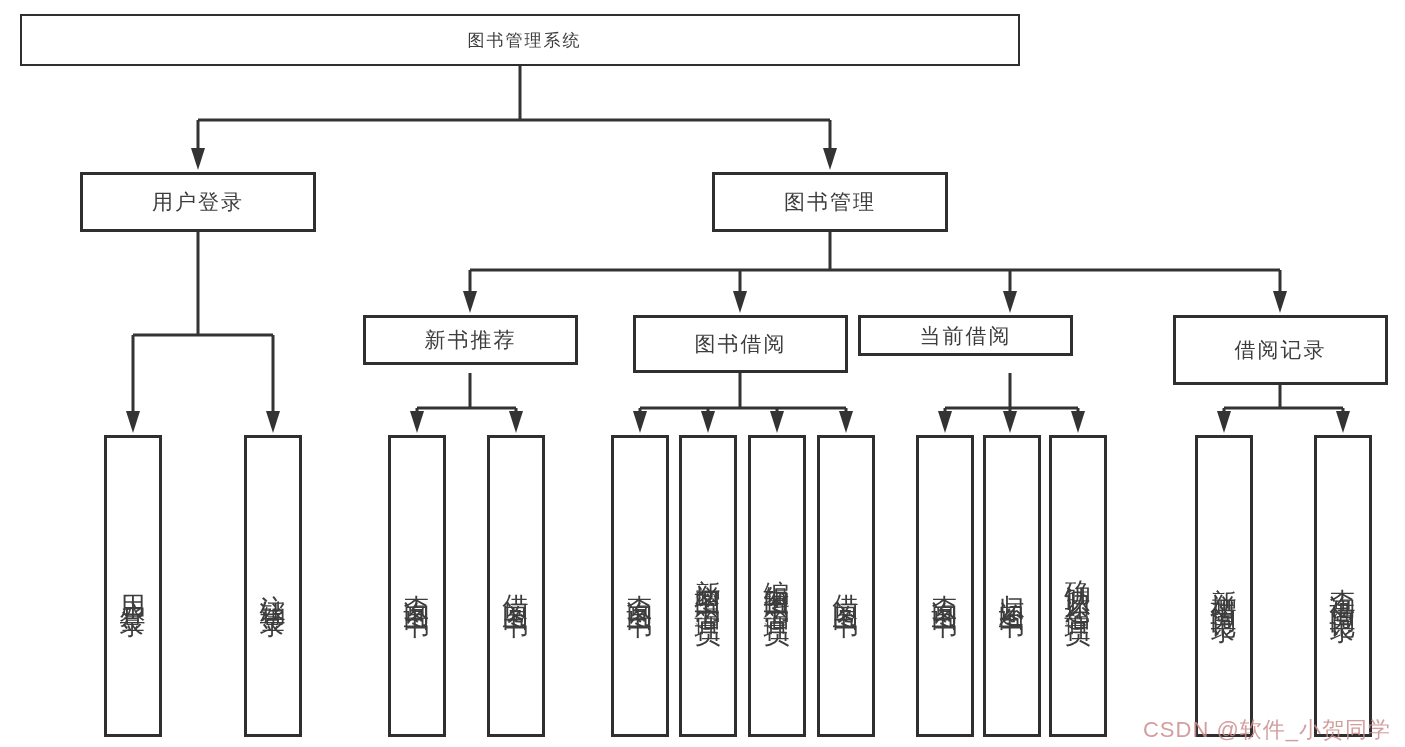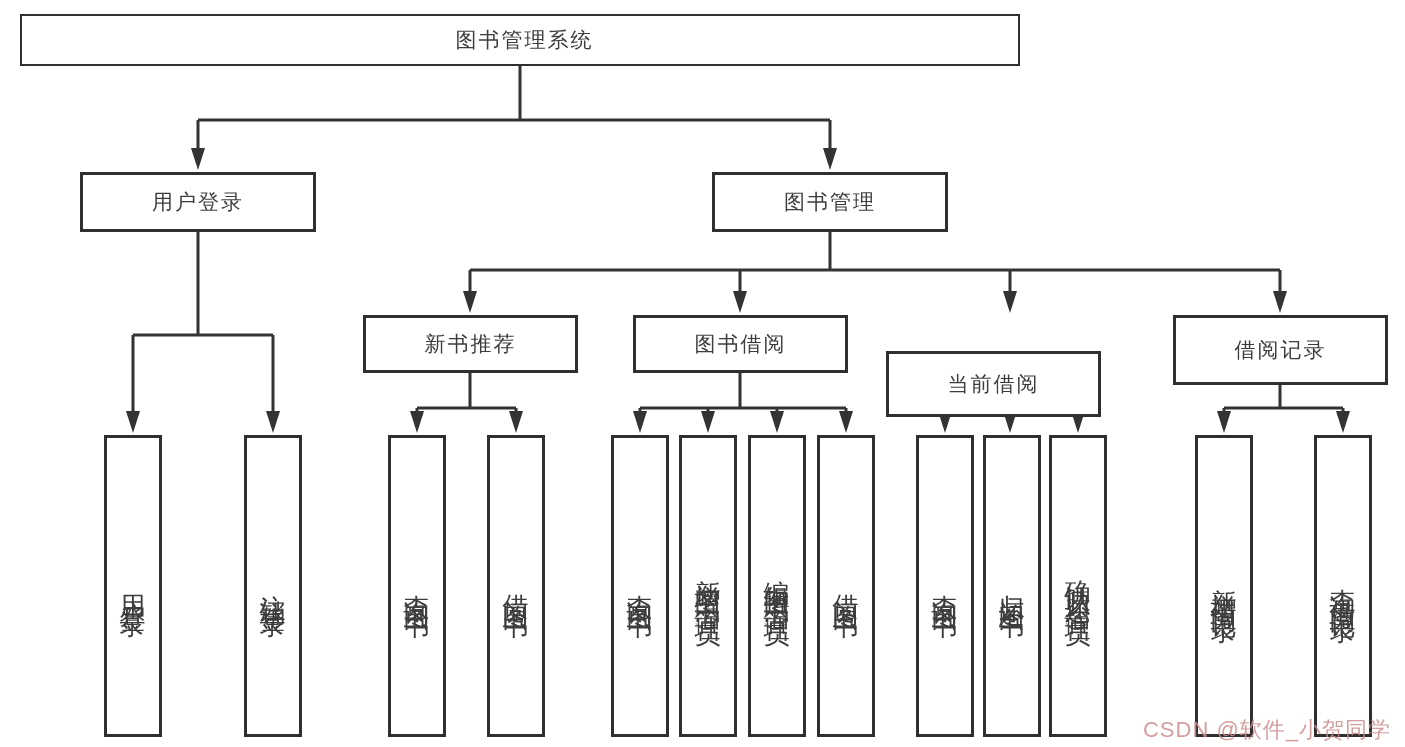--- a/index.html
+++ b/index.html
@@ -25,21 +25,21 @@
     display: flex;
     align-items: center;
     justify-content: center;
     color: #3d3d3d;
   }
   .node.h { 
     font-size: 21px;
     letter-spacing: 2px;
     font-weight: 400;
   }
-  .node.root { border-width: 2px; font-size: 21px; padding-left: 9px; }
+  .node.root { border-width: 2px; font-size: 17px; padding-left: 9px; }
   .node.v { 
     writing-mode: vertical-rl;
     text-orientation: mixed;
     font-size: 26px;
     letter-spacing: 6px;
     line-height: 1;
   }
   .watermark {
     position: absolute;
     right: 14px;
@@ -96,23 +96,23 @@
       <polygon points="1217,411 1231,411 1224,433"></polygon>
       <polygon points="1336,411 1350,411 1343,433"></polygon>
     </g>
   </svg>
 
   <div class="node h root" style="left:20px; top:14px; width:1000px; height:52px;">图书管理系统</div>
 
   <div class="node h" style="left:80px; top:172px; width:236px; height:60px;">用户登录</div>
   <div class="node h" style="left:712px; top:172px; width:236px; height:60px;">图书管理</div>
 
-  <div class="node h" style="left:363px; top:315px; width:215px; height:58px;">新书推荐</div>
+  <div class="node h" style="left:363px; top:315px; width:215px; height:50px;">新书推荐</div>
   <div class="node h" style="left:633px; top:315px; width:215px; height:58px;">图书借阅</div>
-  <div class="node h" style="left:886px; top:315px; width:215px; height:66px;margin-top:36px;">当前借阅</div>
+  <div class="node h" style="left:858px; top:315px; width:215px; height:41px;">当前借阅</div>
   <div class="node h" style="left:1173px; top:315px; width:215px; height:70px;">借阅记录</div>
 
   <div class="node v" style="left:104px; top:435px; width:58px; height:302px;">用户登录</div>
   <div class="node v" style="left:244px; top:435px; width:58px; height:302px;">注销登录</div>
 
   <div class="node v" style="left:388px; top:435px; width:58px; height:302px;">查询图书</div>
   <div class="node v" style="left:487px; top:435px; width:58px; height:302px;">借阅图书</div>
 
   <div class="node v" style="left:611px; top:435px; width:58px; height:302px;">查询图书</div>
   <div class="node v" style="left:679px; top:435px; width:58px; height:302px;">新增图书（管理员）</div>

